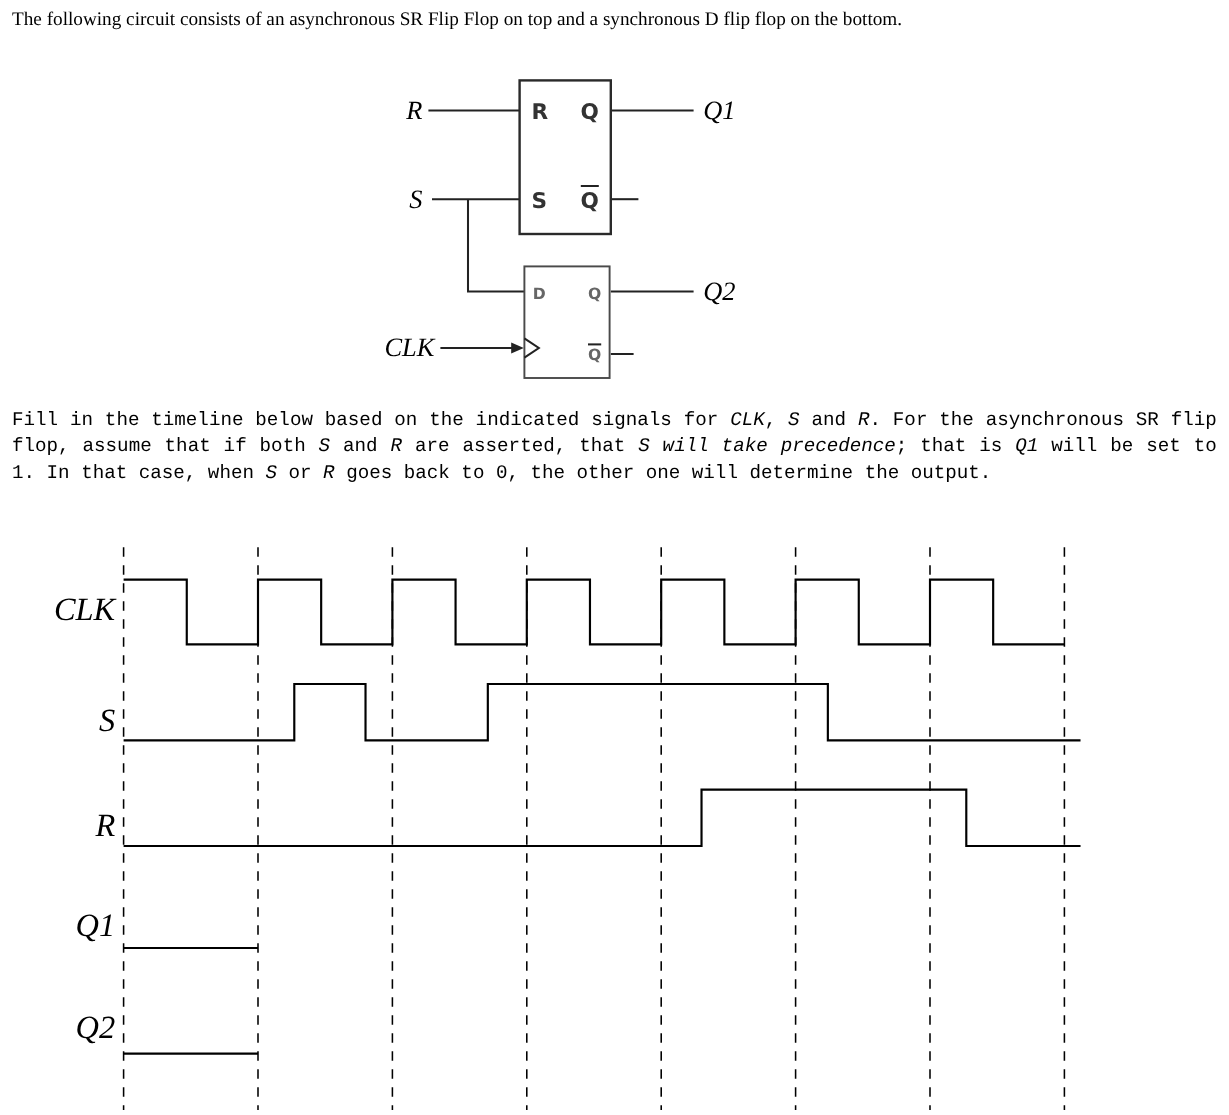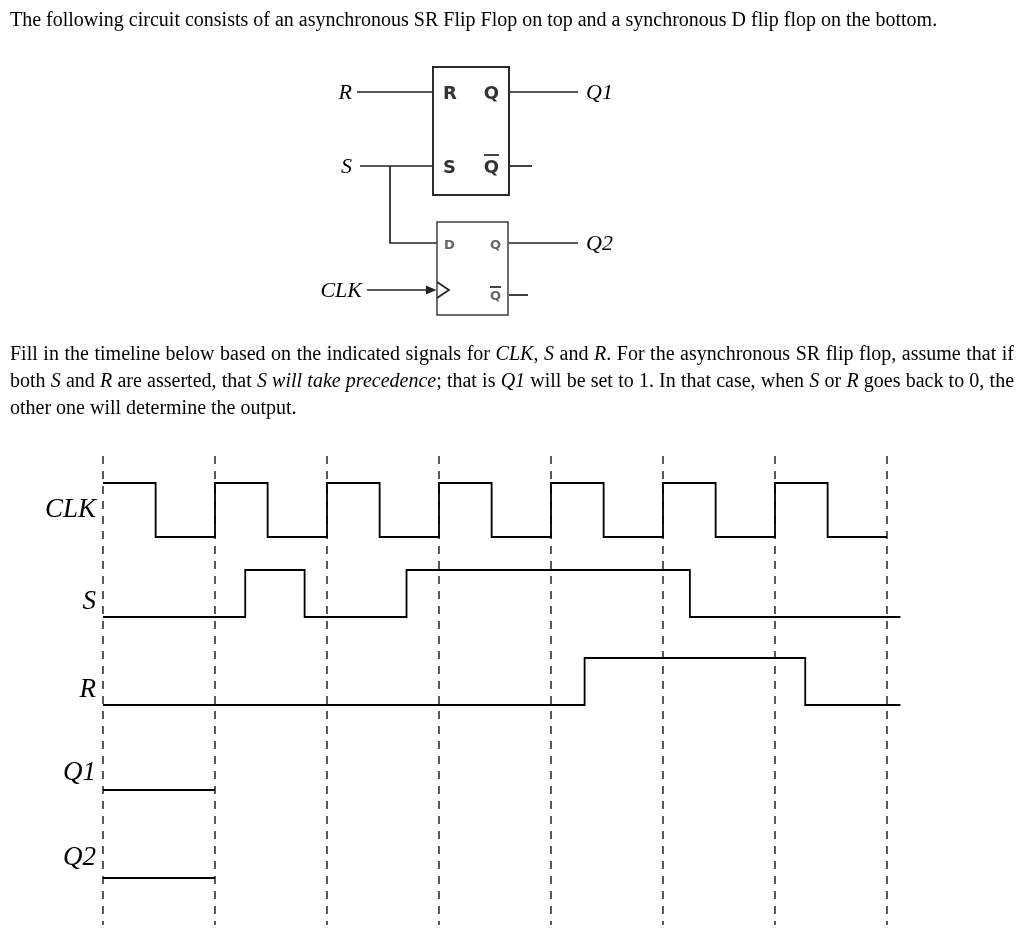--- a/index.html
+++ b/index.html
@@ -1,20 +1,20 @@
 <!DOCTYPE html>
 <html><head>
 <meta charset="utf-8">
 <style>
   html,body{margin:0;padding:0;background:#fff;}
   .page{position:relative;width:1024px;height:929px;background:#fff;overflow:hidden;
         font-family:"Liberation Serif",serif;color:#000;}
-  .para{position:absolute;margin:0;font-size:20px;line-height:1.36;text-align:justify;}
+  .para{position:absolute;margin:0;font-size:16px;line-height:1.36;text-align:justify;}
   #p1{top:6px;left:10px;width:1004px;}
-  #p2{top:340px;left:10px;width:1004px;}
+  #p2{top:340px;left:10px;width:1004px;font-family:Liberation Mono, monospace;}
   .it{font-style:italic;}
   svg.layer{position:absolute;top:0;left:0;}
 
   
   .wire{stroke:#222;stroke-width:1.7;fill:none;}
   .solid{fill:#222;stroke:none;}
   .box{fill:none;stroke:#2a2a2a;stroke-width:2;}
   .box2{fill:none;stroke:#4a4a4a;stroke-width:1.6;}
   .pin{font-family:"DejaVu Sans",sans-serif;font-size:18px;font-weight:600;fill:#333;}
   .pin2{font-family:"DejaVu Sans",sans-serif;font-size:13px;font-weight:600;fill:#666;}

